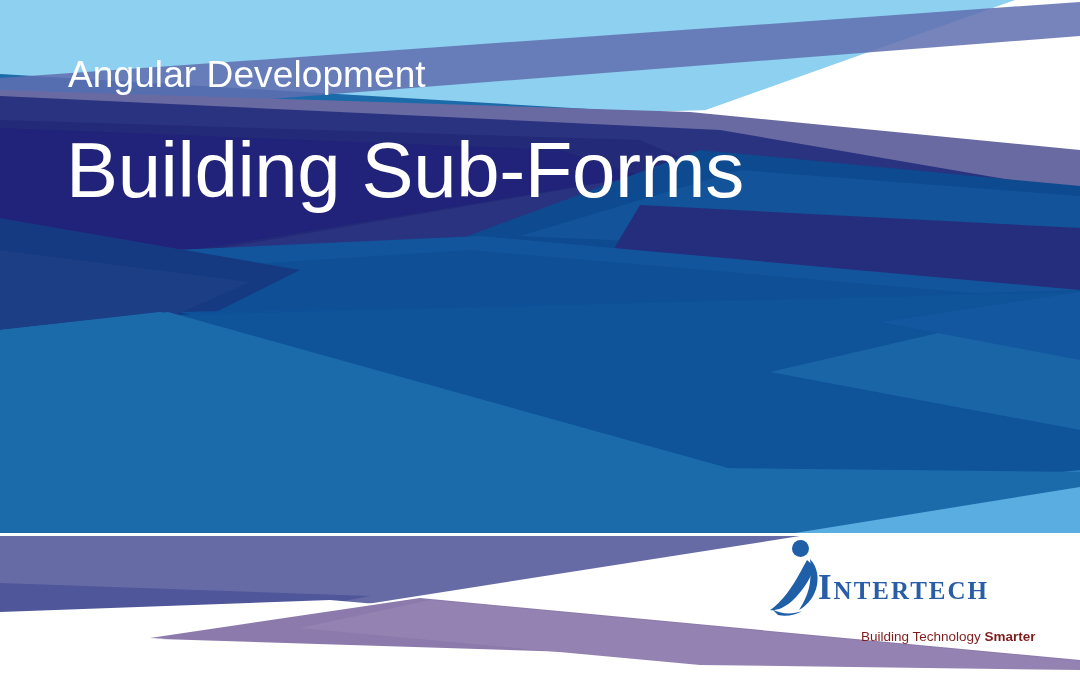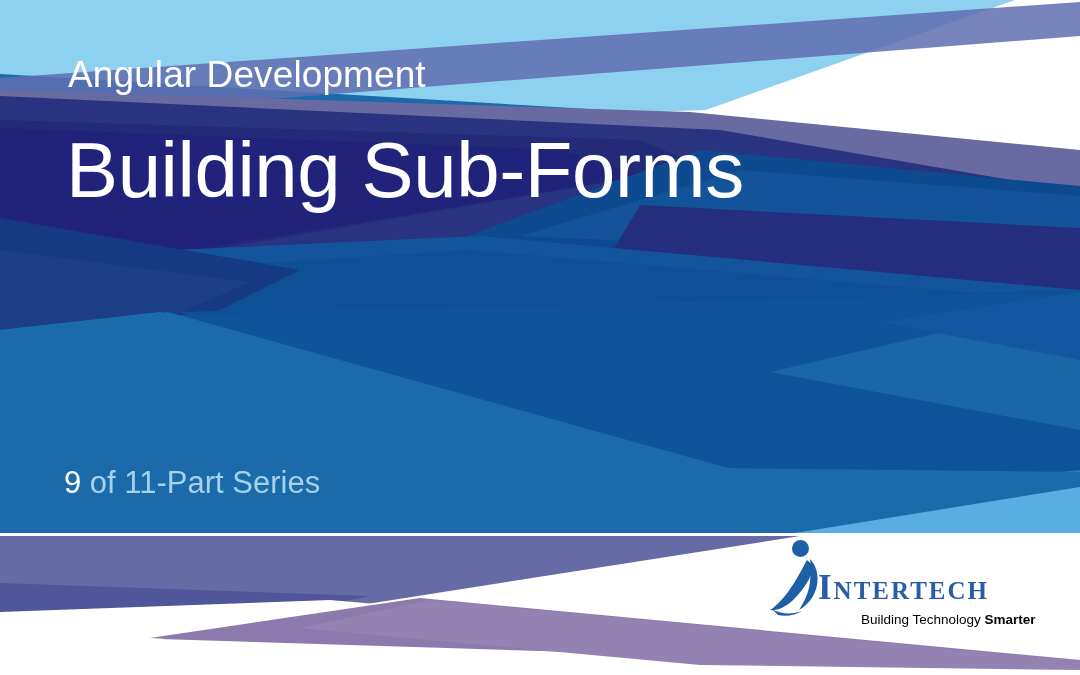--- a/index.html
+++ b/index.html
@@ -85,23 +85,23 @@
     font-weight: bold;
     color: #2a5da8;
     letter-spacing: 2.0px;
     white-space: nowrap;
     font-variant: small-caps;
     line-height: 1;
   }
   #logo-tagline {
     position: absolute;
     left: 95px;
-    top: 74px;
+    top: 91px;
     font-size: 13.5px;
-    color: #000000;
+    color: #7f1d1d;
     white-space: nowrap;
     line-height: 1;
   }
   #logo-tagline .bold {
     font-weight: bold;
   }
 </style>
 </head>
 <body>
 
@@ -177,21 +177,20 @@
     <polygon points="300,628 430,600 1080,661 1080,670 700,665" fill="#9382b2"></polygon>
 
   </svg>
 
   <div class="text-layer">
 
     <div id="eyebrow">Angular Development</div>
 
     <div id="main-title">Building Sub-Forms</div>
 
-    <div id="series-line"><span class="num">9</span><span> of 11-Part Series</span></div>
 
     <div id="logo">
 
       <svg id="logo-mark" viewBox="0 0 62 80" xmlns="http://www.w3.org/2000/svg">
 
         <ellipse cx="34.5" cy="9.5" rx="8.5" ry="8.5" fill="#1f5fa8"></ellipse>
 
         <path d="M41 21 C36 30 30 42 22 53 C15 62 9 68 4 71 C10 72 18 69 26 62
                  C36 53 44 40 49 28 Z" fill="#1f5fa8"></path>
 

